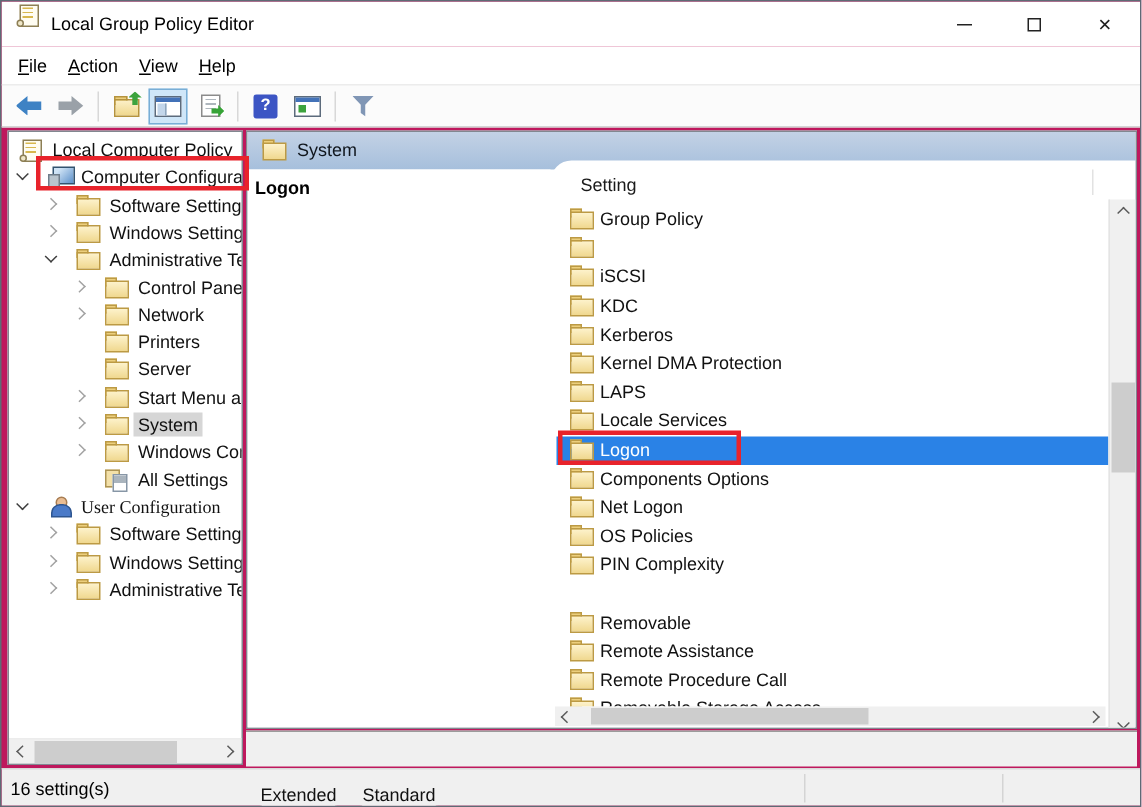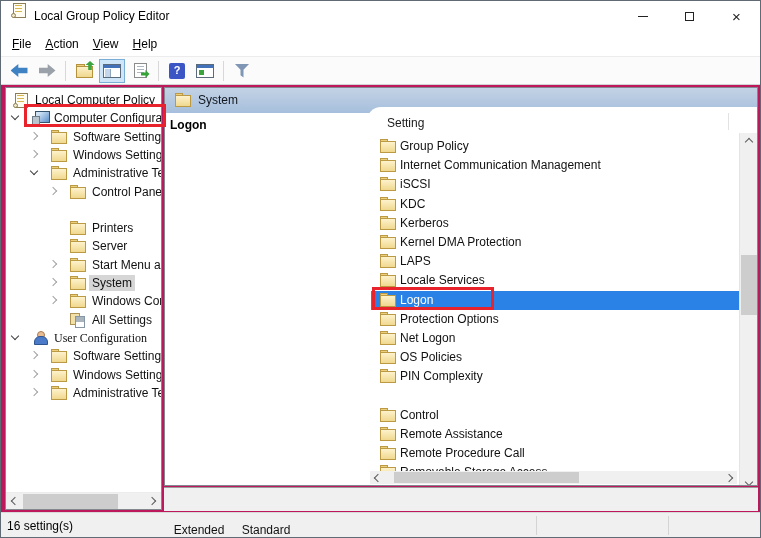--- a/index.html
+++ b/index.html
@@ -229,20 +229,25 @@
         <div class="tree-row" style="top: 76.2px;">
           <span class="chev down" style="left: 25px;"></span>
           <span class="nicon icon-folder" style="left: 45px;"></span>
           <span class="tree-label" style="left: 64px;">Administrative Templates</span>
         </div>
         <div class="tree-row" style="top: 94.5px;">
           <span class="chev right" style="left: 44px;"></span>
           <span class="nicon icon-folder" style="left: 64px;"></span>
           <span class="tree-label" style="left: 83px;">Control Panel</span>
         </div>
+        <div class="tree-row" style="top: 112.8px;">
+          <span class="chev right" style="left: 44px;"></span>
+          <span class="nicon icon-folder" style="left: 64px;"></span>
+          <span class="tree-label" style="left: 83px;">Network</span>
+        </div>
         <div class="tree-row" style="top: 131.1px;">
           <span class="nicon icon-folder" style="left: 64px;"></span>
           <span class="tree-label" style="left: 83px;">Printers</span>
         </div>
         <div class="tree-row" style="top: 149.4px;">
           <span class="nicon icon-folder" style="left: 64px;"></span>
           <span class="tree-label" style="left: 83px;">Server</span>
         </div>
         <div class="tree-row" style="top: 167.7px;">
           <span class="chev right" style="left: 44px;"></span>
@@ -306,21 +311,20 @@
     <div class="list-panel">
       <span class="col-header">Setting</span>
       <span class="col-divider"></span>
       <div class="list-viewport">
           <div class="list-row" style="top: 4px;">
             <span class="nicon icon-folder"></span>
             <span class="list-label">Group Policy</span>
           </div>
           <div class="list-row" style="top: 23.2px;">
             <span class="nicon icon-folder"></span>
-            <span class="list-label">Internet Communication Management</span>
           </div>
           <div class="list-row" style="top: 61.6px;">
             <span class="nicon icon-folder"></span>
             <span class="list-label">KDC</span>
           </div>
           <div class="list-row" style="top: 42.4px;">
             <span class="nicon icon-folder"></span>
             <span class="list-label">iSCSI</span>
           </div>
           <div class="list-row" style="top: 80.8px;">
@@ -338,37 +342,37 @@
           <div class="list-row" style="top: 138.4px;">
             <span class="nicon icon-folder"></span>
             <span class="list-label">Locale Services</span>
           </div>
           <div class="list-row selected" style="top: 157.6px;">
             <span class="nicon icon-folder"></span>
             <span class="list-label">Logon</span>
           </div>
           <div class="list-row" style="top: 176.8px;">
             <span class="nicon icon-folder"></span>
-            <span class="list-label">Protection Options</span>
+            <span class="list-label">Components Options</span>
           </div>
           <div class="list-row" style="top: 196px;">
             <span class="nicon icon-folder"></span>
             <span class="list-label">Net Logon</span>
           </div>
           <div class="list-row" style="top: 215.2px;">
             <span class="nicon icon-folder"></span>
             <span class="list-label">OS Policies</span>
           </div>
           <div class="list-row" style="top: 234.4px;">
             <span class="nicon icon-folder"></span>
             <span class="list-label">PIN Complexity</span>
           </div>
           <div class="list-row" style="top: 272.8px;">
             <span class="nicon icon-folder"></span>
-            <span class="list-label">Control</span>
+            <span class="list-label">Removable</span>
           </div>
           <div class="list-row" style="top: 292px;">
             <span class="nicon icon-folder"></span>
             <span class="list-label">Remote Assistance</span>
           </div>
           <div class="list-row" style="top: 311.2px;">
             <span class="nicon icon-folder"></span>
             <span class="list-label">Remote Procedure Call</span>
           </div>
           <div class="list-row" style="top: 330.4px;">

